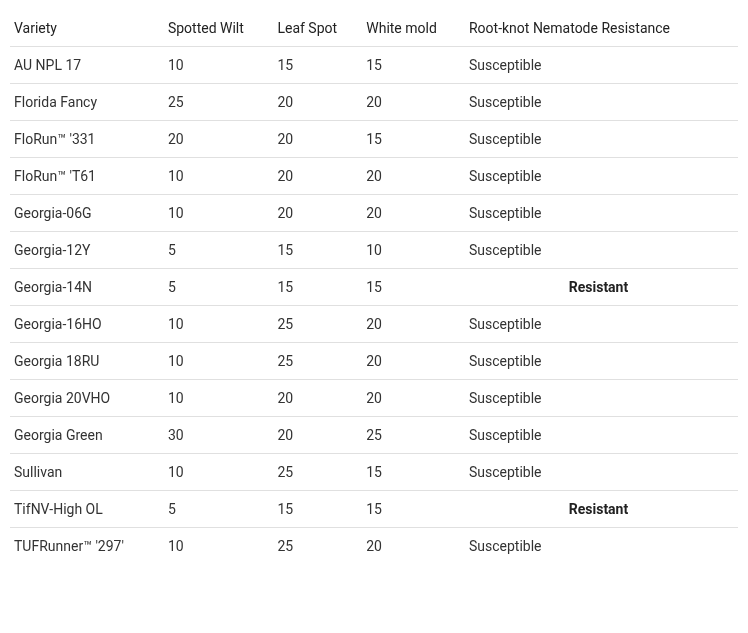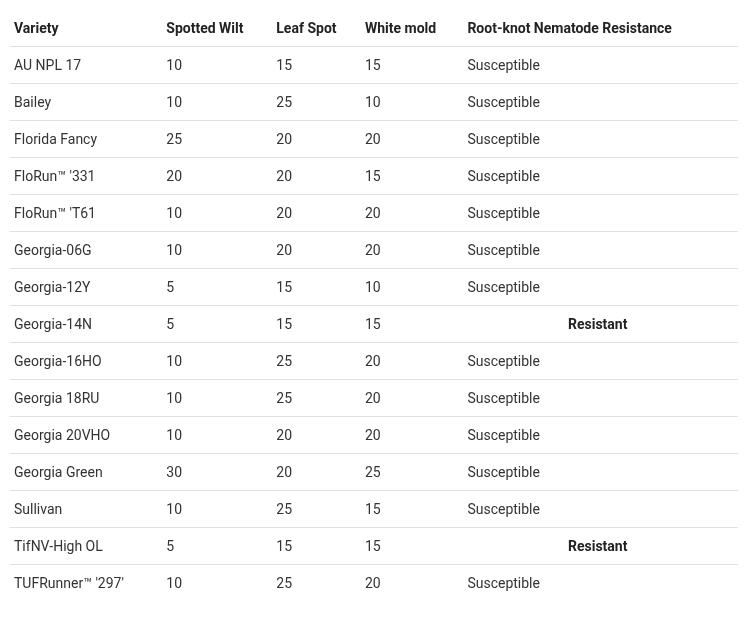--- a/index.html
+++ b/index.html
@@ -14,21 +14,21 @@
       background: #fff;
       padding: 10px;
     }
     table {
       border-collapse: collapse;
       width: 100%;
       max-width: 728px;
     }
     th {
       text-align: left;
-      font-weight: 700;
+      font-weight: 400;
       padding: 10px 10px 10px 0;
       border-bottom: 1px solid #e0e0e0;
       white-space: nowrap;
     }
     td {
       padding: 10px 10px 10px 0;
       border-bottom: 1px solid #e0e0e0;
       color: #333;
     }
     tr:last-child td {
@@ -55,27 +55,20 @@
       <th>White mold</th>
       <th>Root-knot Nematode Resistance</th>
     </tr>
   </thead>
   <tbody id="table-body">
       <tr>
         <td>AU NPL 17</td>
         <td>10</td>
         <td>15</td>
         <td>15</td>
-        <td>Susceptible</td>
-      </tr>
-      <tr>
-        <td>Bailey</td>
-        <td>10</td>
-        <td>25</td>
-        <td>10</td>
         <td>Susceptible</td>
       </tr>
       <tr>
         <td>Florida Fancy</td>
         <td>25</td>
         <td>20</td>
         <td>20</td>
         <td>Susceptible</td>
       </tr>
       <tr>

